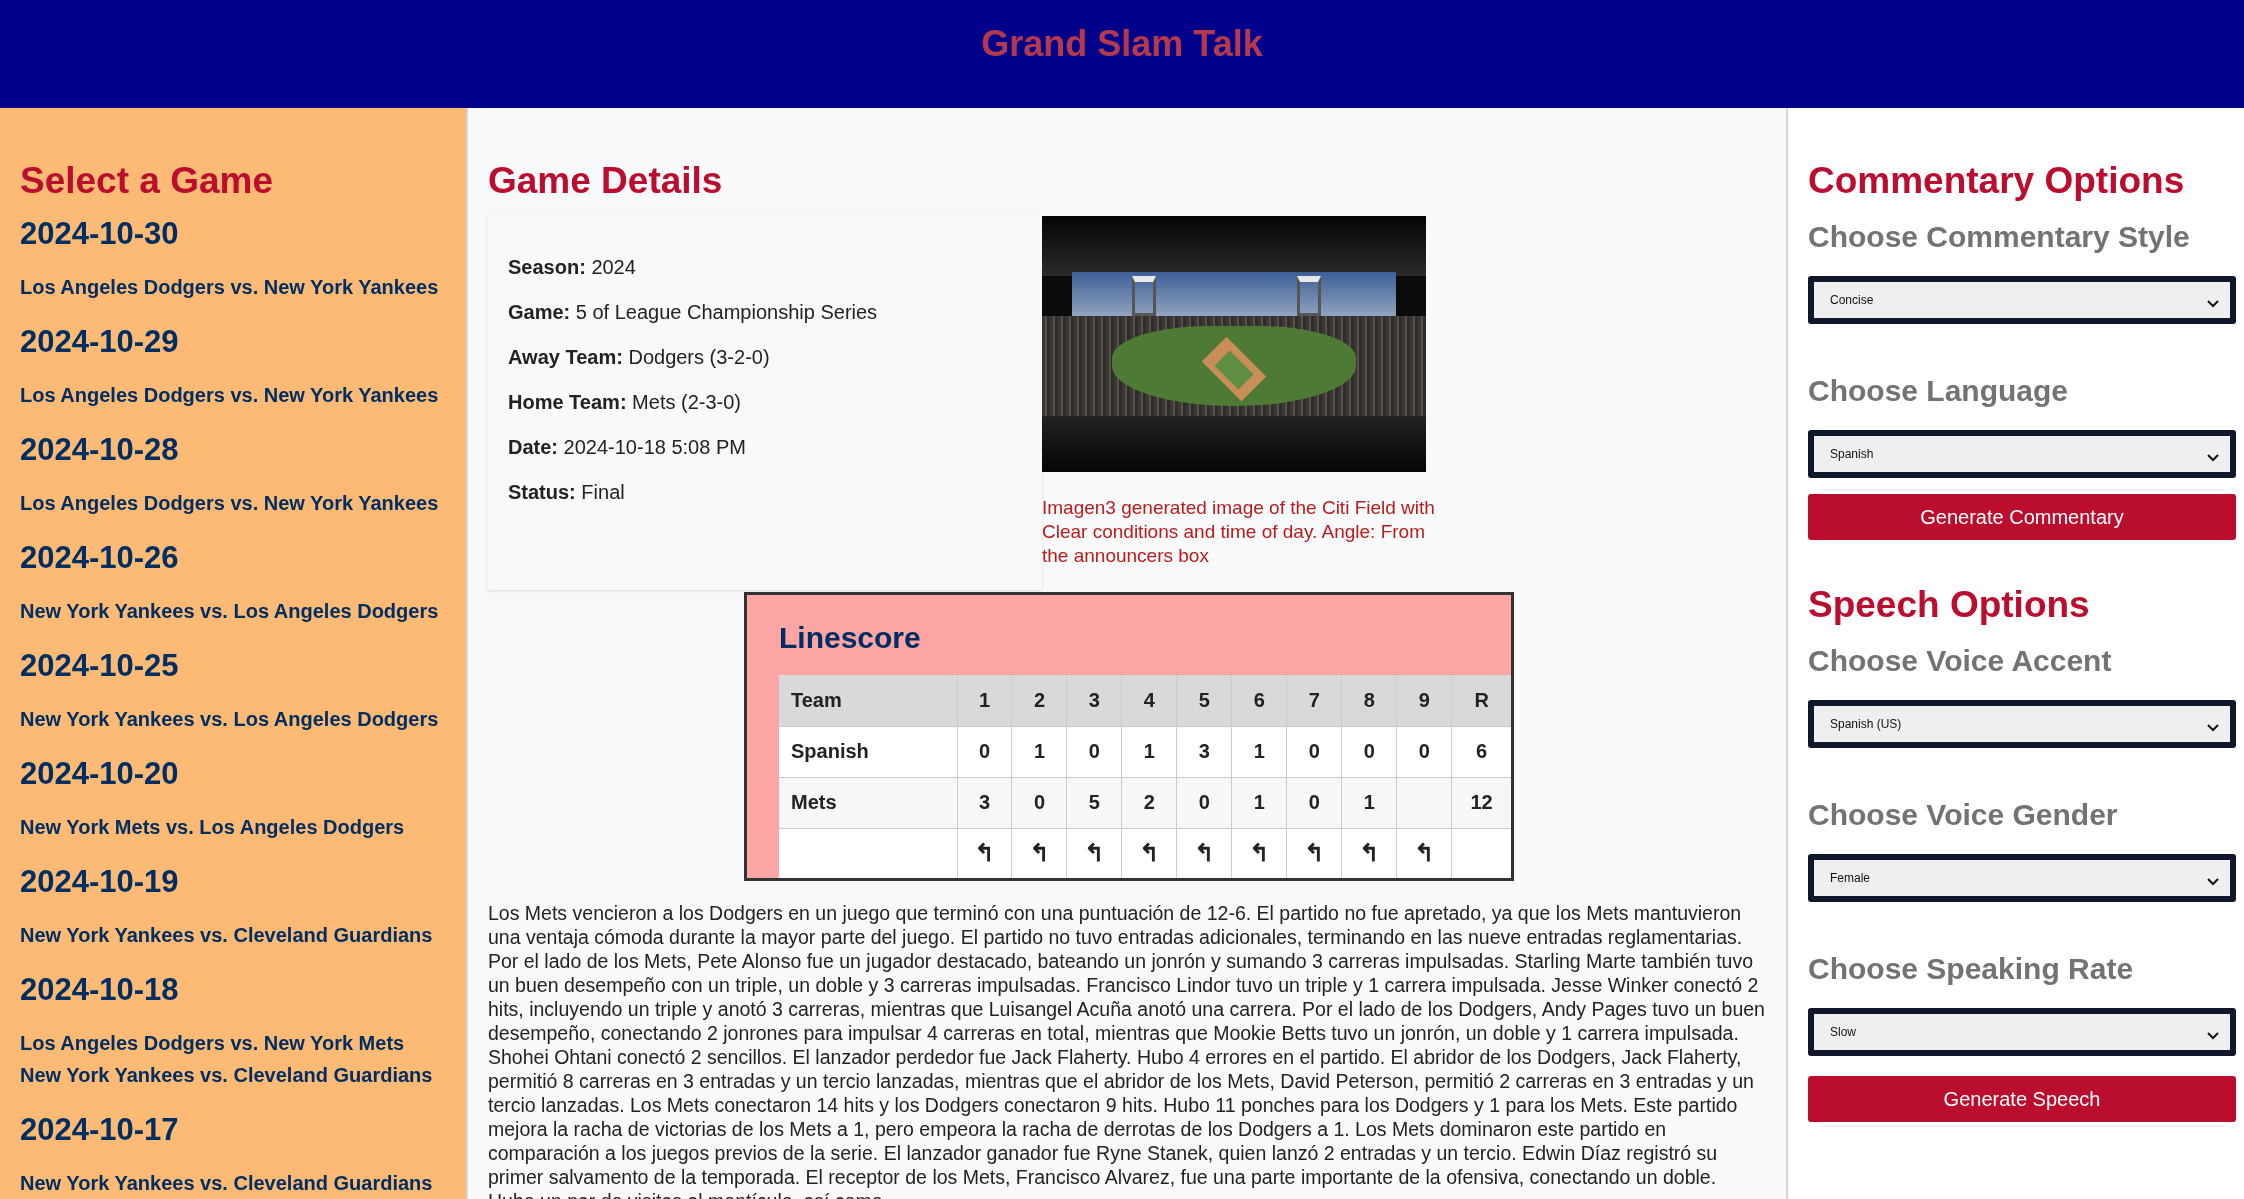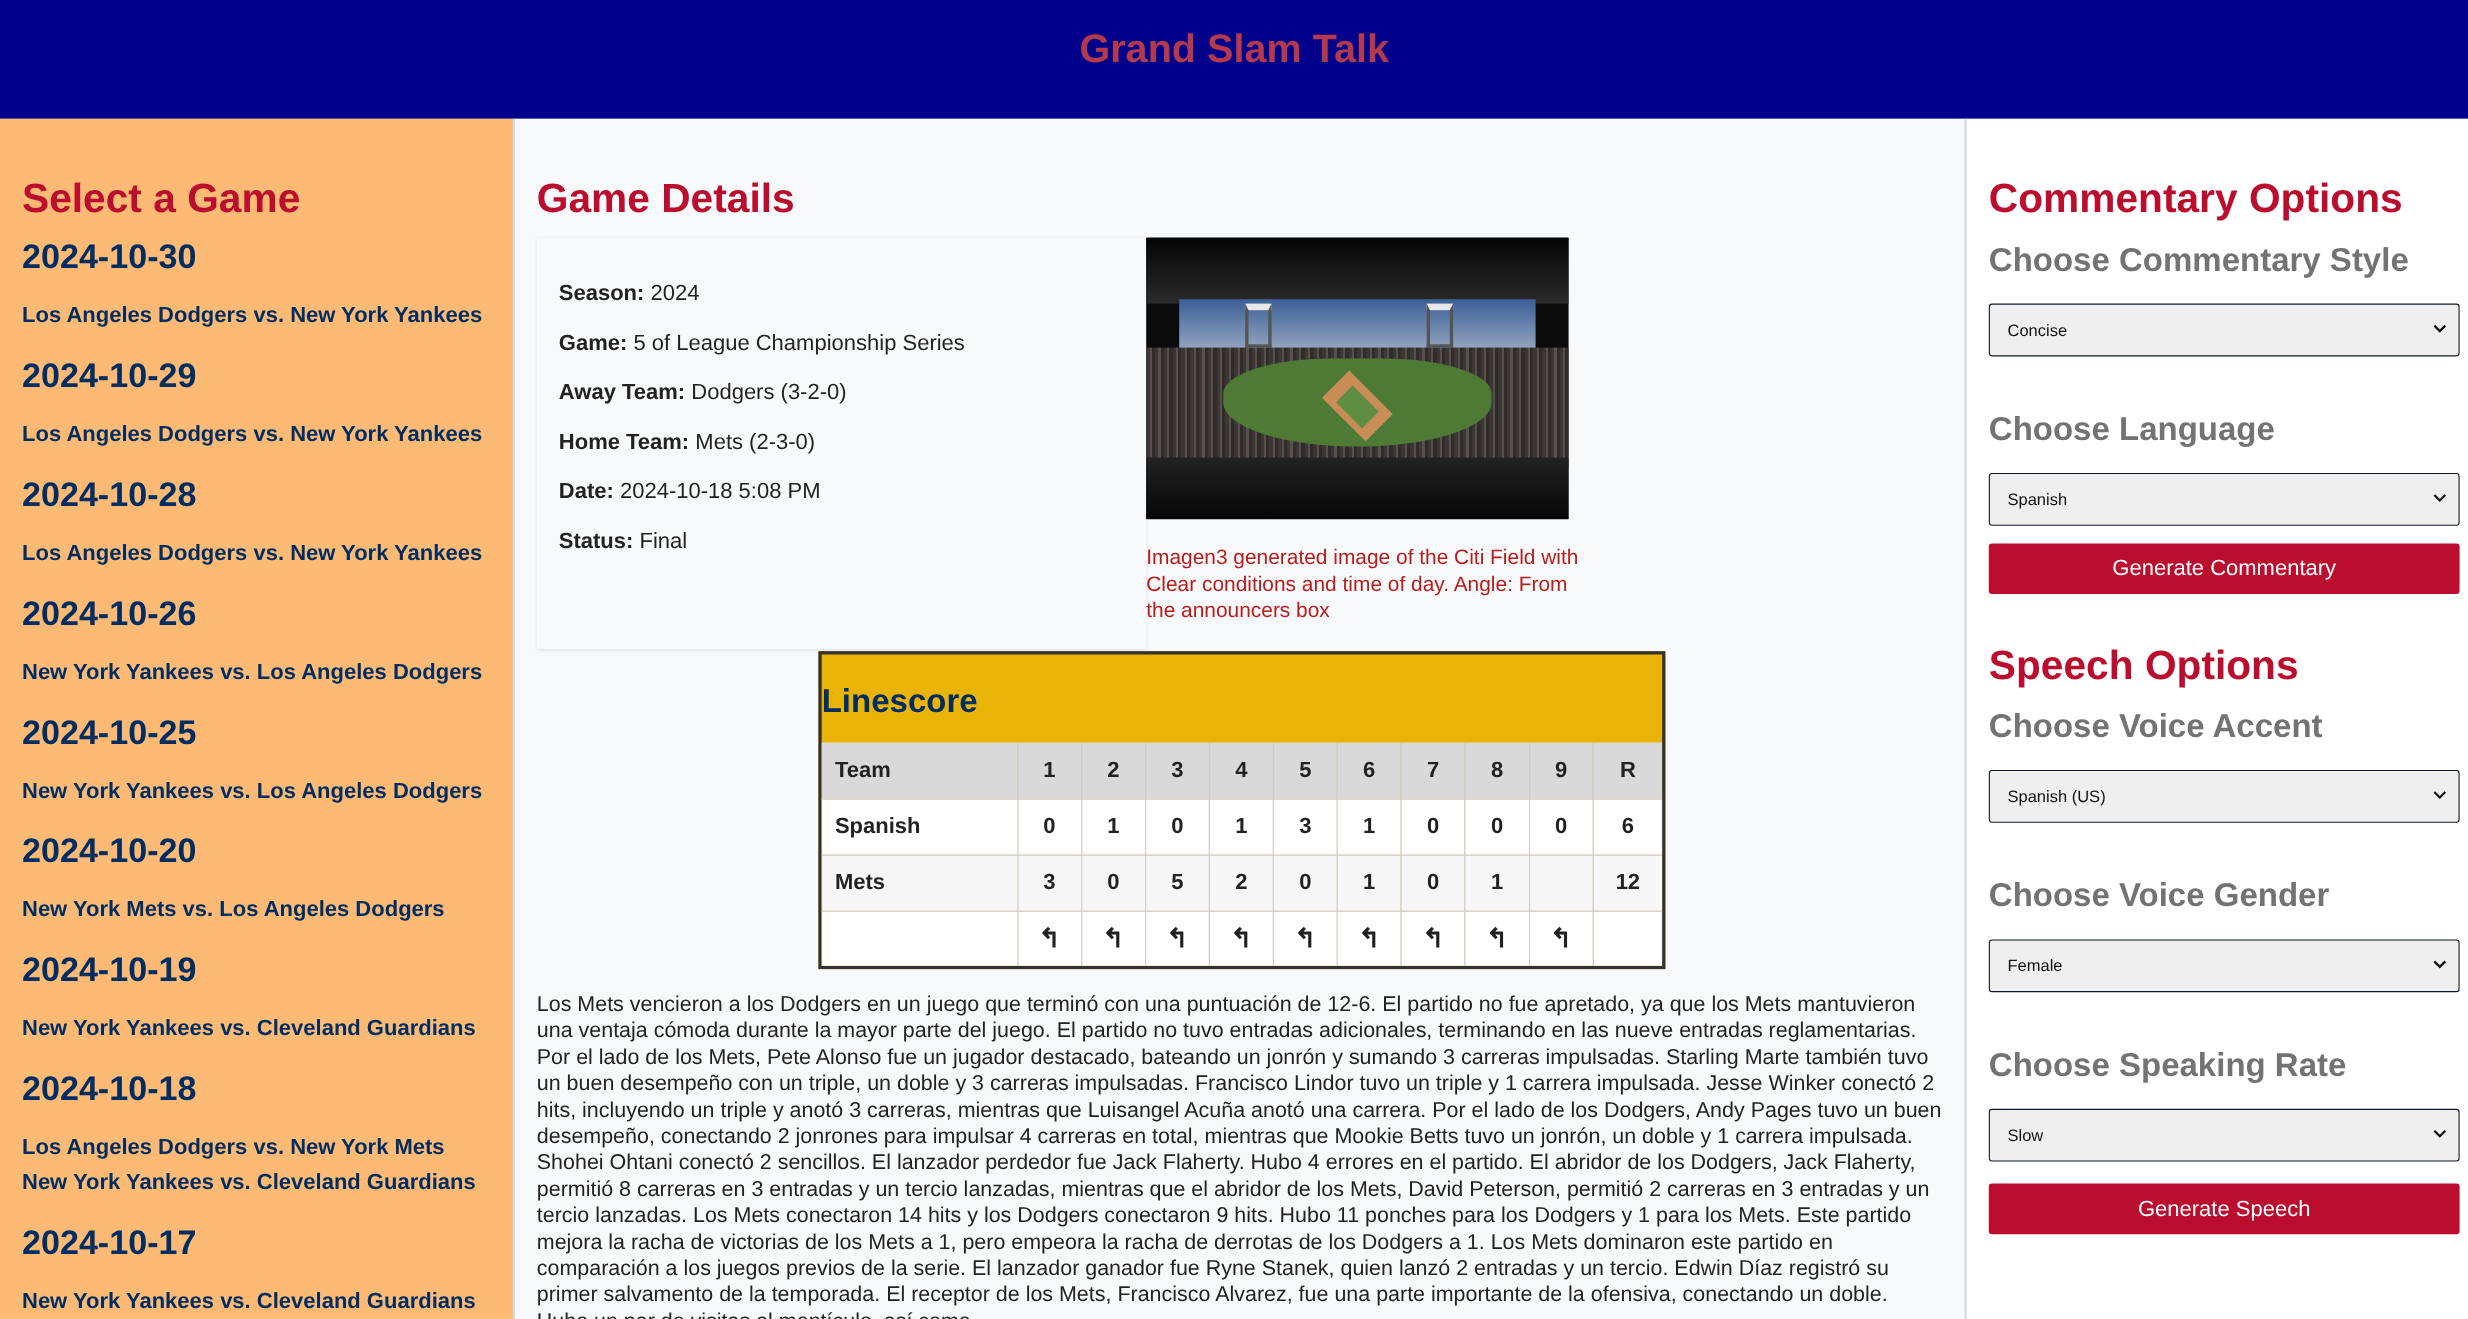--- a/index.html
+++ b/index.html
@@ -27,40 +27,40 @@
   .stadium .roof { position: absolute; left: 0; top: 0; width: 100%; height: 60px; background: linear-gradient(#050505, #2a2a2a); }
   .stadium .sky { position: absolute; left: 30px; top: 56px; width: 324px; height: 55px; background: linear-gradient(#3b5f98, #a7b4c8); }
   .stadium .stands { position: absolute; left: 0; top: 100px; width: 100%; height: 110px; background: repeating-linear-gradient(90deg,#3a3836 0 3px,#59504b 3px 5px,#2f2c2a 5px 8px); }
   .stadium .field { position: absolute; left: 70px; top: 110px; width: 244px; height: 80px; background: #4e7a36; border-radius: 40% 40% 50% 50%; }
   .stadium .infield { position: absolute; left: 152px; top: 128px; width: 80px; height: 50px; background: #c98e57; transform: rotate(45deg) scale(0.7,0.7); }
   .stadium .diamond { position: absolute; left: 164px; top: 136px; width: 56px; height: 36px; background: #5f8e42; transform: rotate(45deg) scale(0.6,0.6); }
   .stadium .front { position: absolute; left: 0; top: 200px; width: 100%; height: 56px; background: linear-gradient(#222, #060606); }
   .stadium .tower { position: absolute; top: 60px; width: 24px; height: 40px; border: 3px solid #555; border-top: 6px solid #e8e8e8; }
   .caption { font-size: 19px; color: #b91c1c; line-height: 24px; margin-top: 24px; }
 
-  .linescore { width: 770px; margin: 2px 0 0 256px; border: 3px solid #333; background: #eab308; }
+  .linescore { width: 770px; margin: 2px 0 0 256px; border: 3px solid #333; background: #fca5a5; padding-left: 32px; }
   .linescore h2 { color: #002d62; font-size: 30px; font-weight: bold; padding: 26px 0 20px 0; }
   table.ls { border-collapse: collapse; width: 100%; font-size: 20px; }
   table.ls th, table.ls td { border: 1px solid #ccc; height: 51px; text-align: center; font-weight: bold; color: #222; }
   table.ls th { background: #d9d9d9; }
   table.ls td { background: #fff; }
   table.ls tr.alt td { background: #f7f7f7; }
   table.ls .team { text-align: left; padding-left: 12px; width: 178px; }
   table.ls tr:first-child th { border-top: none; }
   table.ls th:first-child, table.ls td:first-child { border-left: none; }
   table.ls th:last-child, table.ls td:last-child { border-right: none; }
   table.ls tr:last-child td { border-bottom: none; height: 50px; }
   .undo { font-size: 24px; }
 
   .summary { font-size: 19.5px; line-height: 24px; color: #222; margin-top: 20px; }
 
   .right { flex: 1; background: #ffffff; padding: 20px 6px 0 20px; overflow: hidden; }
   .right .section-title { margin-bottom: 18px; }
   .sub-title { color: #737373; font-size: 30px; font-weight: bold; margin-bottom: 22px; }
-  .select { position: relative; width: 428px; height: 48px; background: #efefef; border: 1px solid #0f172a; border-radius: 3px; font-size: 15px; color: #111; padding: 0 16px; display: flex; align-items: center; }
+  .select { position: relative; width: 428px; height: 48px; background: #efefef; border: 6px solid #0f172a; border-radius: 3px; font-size: 12px; color: #111; padding: 0 16px; display: flex; align-items: center; }
   .select .chev { position: absolute; right: 8px; top: 12px; width: 18px; height: 18px; }
   .spacer-sel { margin-bottom: 50px; }
   .btn { width: 428px; height: 46px; background: #bb0e2e; color: #fff; border: none; border-radius: 3px; font-size: 20px; display: flex; align-items: center; justify-content: center; font-family: "Liberation Sans", sans-serif; }
   .gap-btn { margin-top: 20px; }
 </style>
 </head>
 <body>
 
 <header class="header">
   <h1>Grand Slam Talk</h1>

